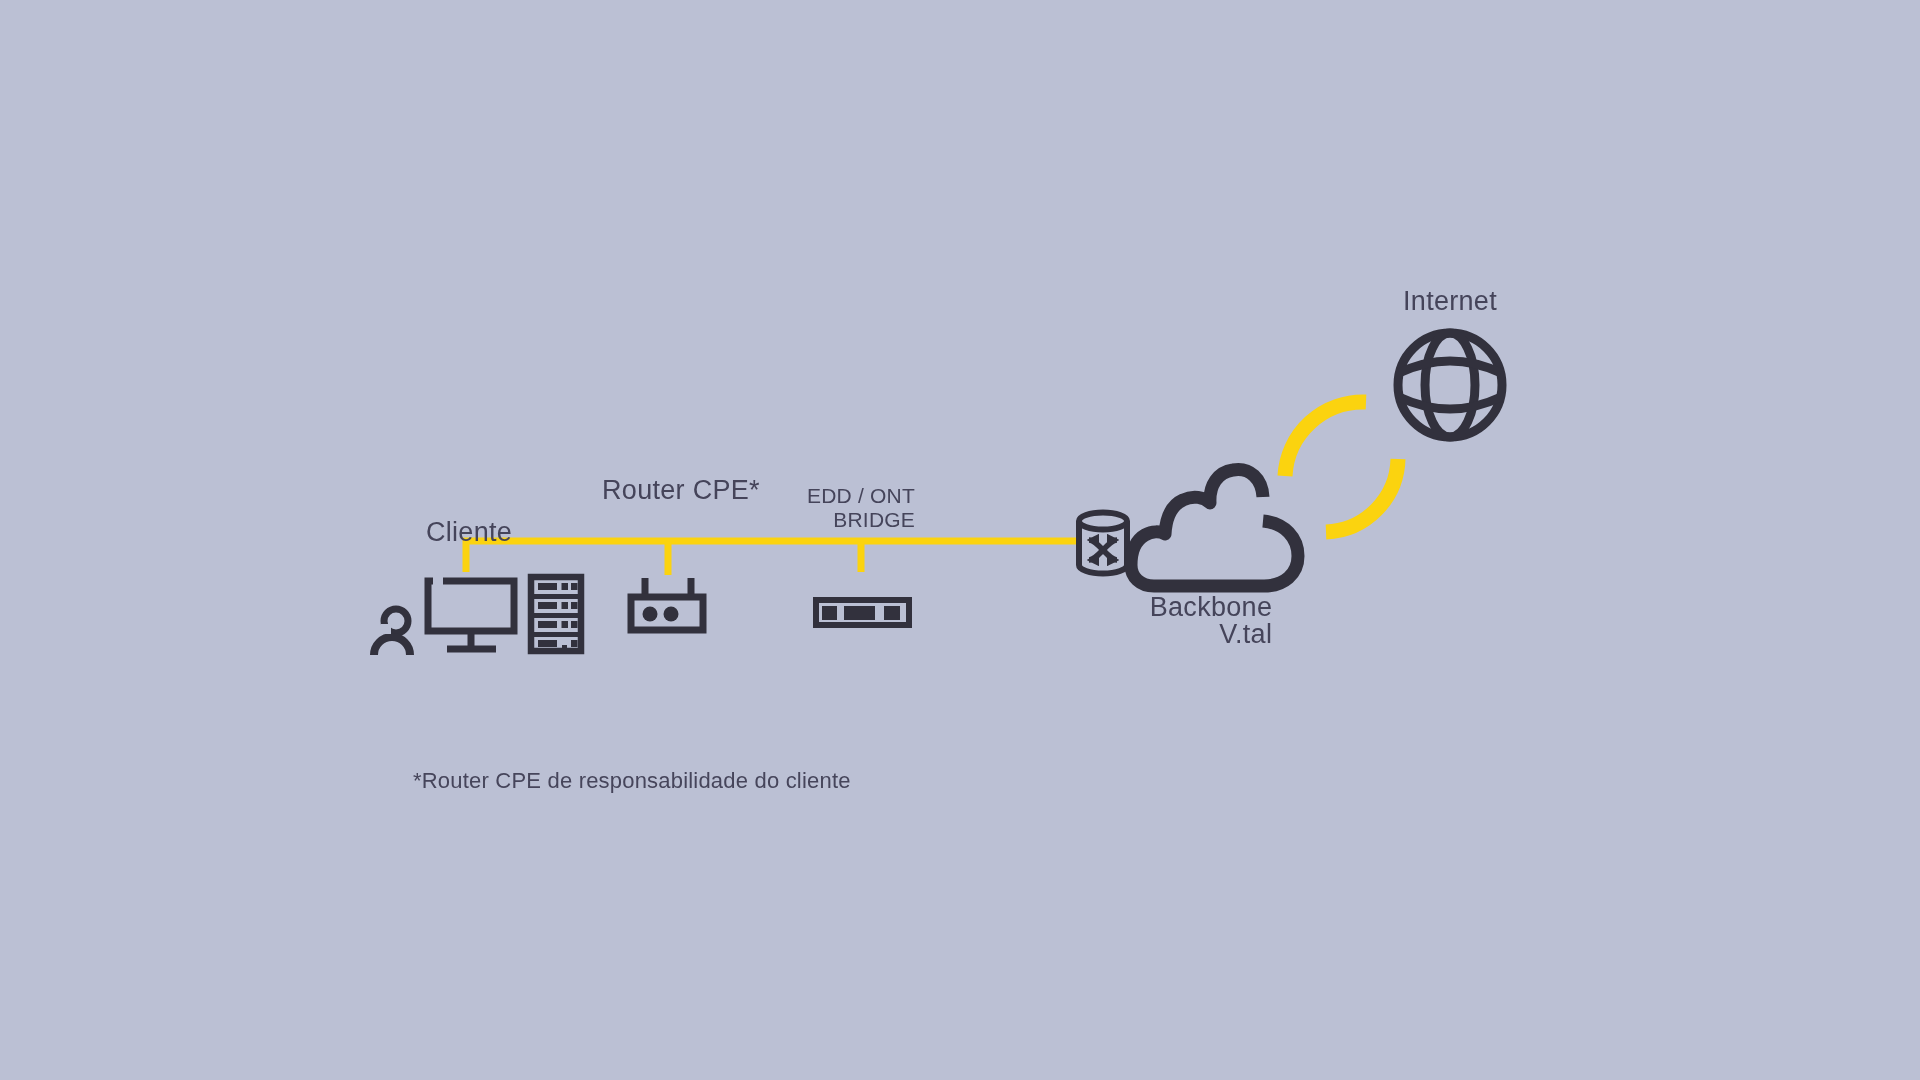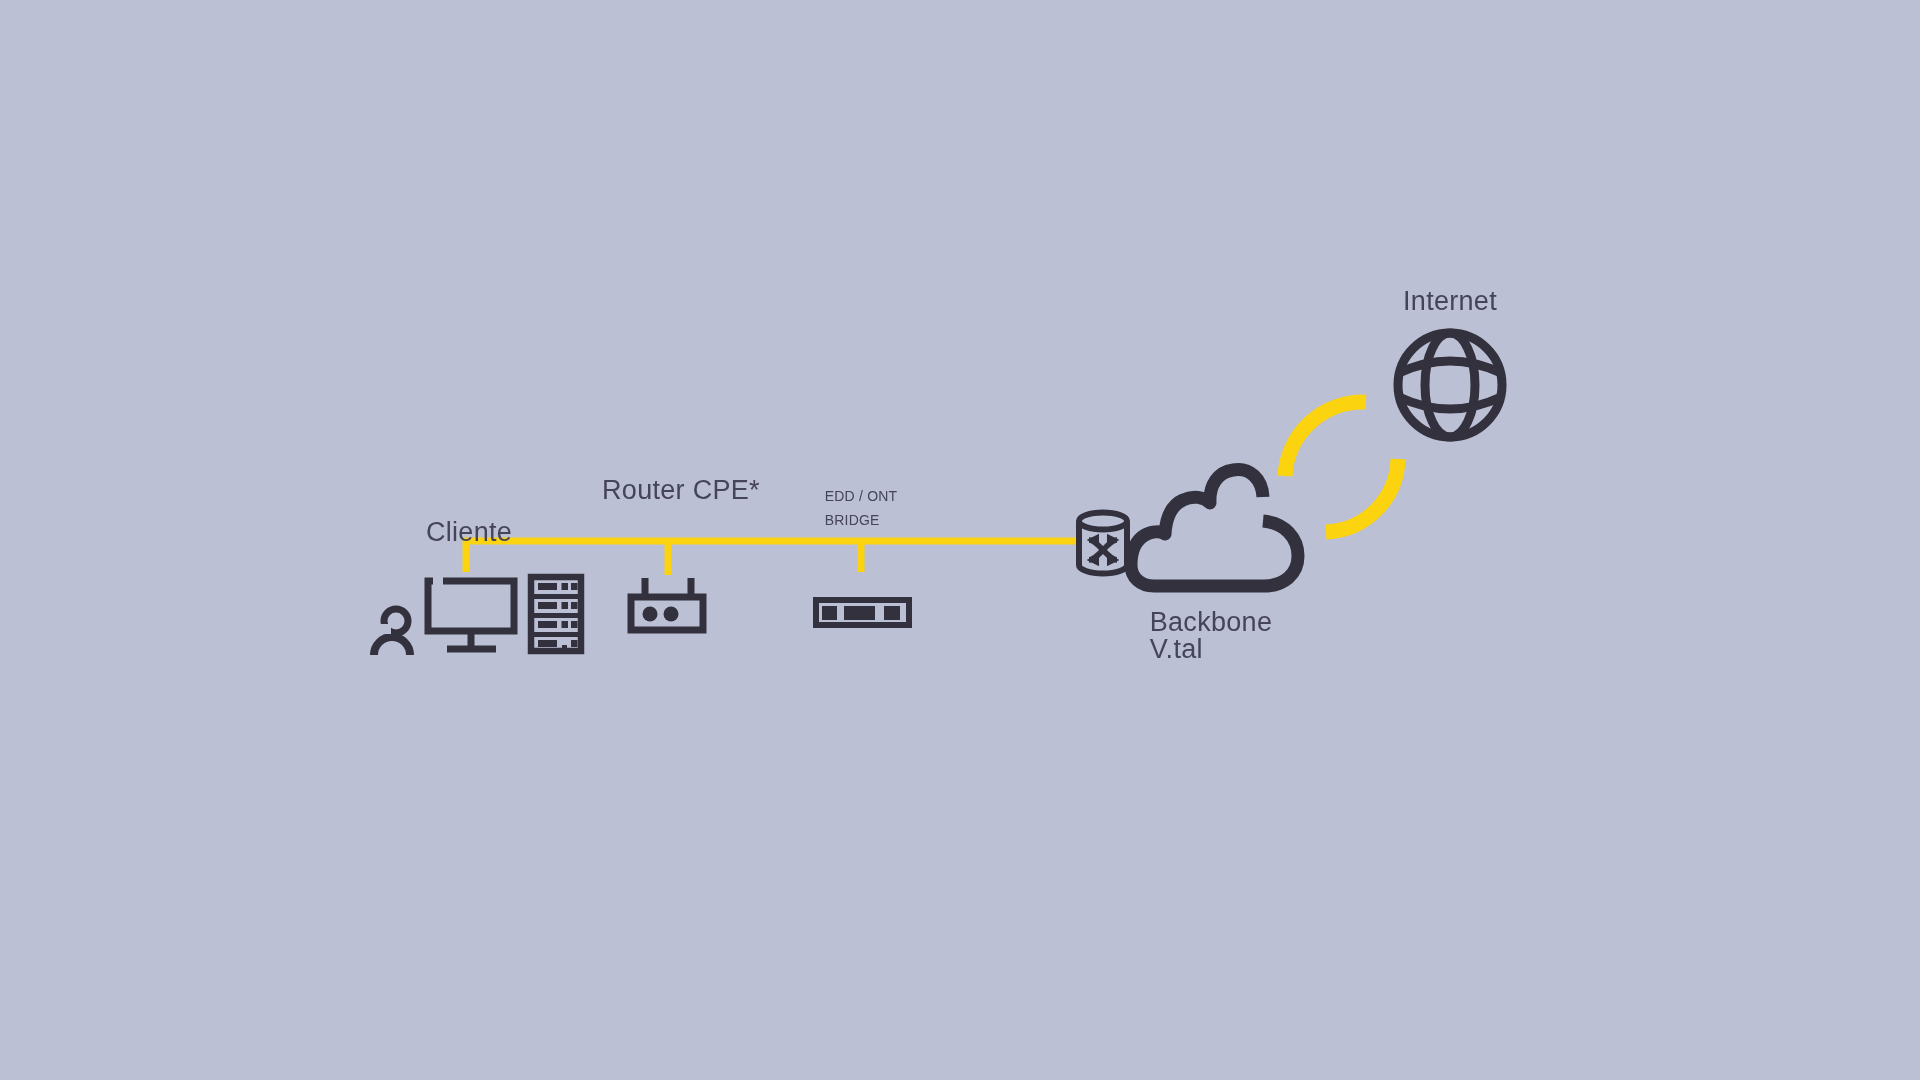--- a/index.html
+++ b/index.html
@@ -5,25 +5,25 @@
   html,body{margin:0;padding:0;}
   body{
     width:1920px;height:1080px;position:relative;overflow:hidden;
     background:#bbc0d4;
     font-family:"Liberation Sans","DejaVu Sans",sans-serif;
   }
   #stage{position:absolute;left:0;top:0;width:1920px;height:1080px;}
   #gfx{position:absolute;left:0;top:0;}
   .lbl{
     position:absolute;transform:translate(-50%,-50%);
-    color:#45445a;font-weight:500;text-align:left;white-space:nowrap;
+    color:#45445a;font-weight:500;text-align:right;white-space:nowrap;
     letter-spacing:.3px;
   }
   .lbl-lg{font-size:27px;}
-  .lbl-sm{font-size:14px;line-height:24px;letter-spacing:.2px;}
+  .lbl-sm{font-size:21px;line-height:24px;letter-spacing:.2px;}
   .lbl-2line{font-size:27px;line-height:27px;}
   .footnote{
     position:absolute;left:413px;top:781px;transform:translateY(-50%);
     font-size:22px;color:#46455b;font-weight:500;letter-spacing:.2px;white-space:nowrap;
   }
 </style>
 </head>
 <body>
 
 <div id="stage">
@@ -126,21 +126,22 @@
 
   <div class="lbl lbl-lg" style="left:469px;top:532px">Cliente</div>
 
   <div class="lbl lbl-lg" style="left:681px;top:490px">Router CPE*</div>
 
   <div class="lbl lbl-sm" style="left:861px;top:508px">
     <span>EDD / ONT</span><br>
     <span>BRIDGE</span>
   </div>
 
-  <div class="lbl lbl-2line" style="left:1211px;top:636px">
+  <div class="lbl lbl-2line" style="left:1211px;top:621px">
     <span>Backbone</span><br>
     <span>V.tal</span>
   </div>
 
   <div class="lbl lbl-lg" style="left:1450px;top:301px">Internet</div>
 
+  <div class="footnote">*Router CPE de responsabilidade do cliente</div>
 
 </div>
 
 </body></html>

